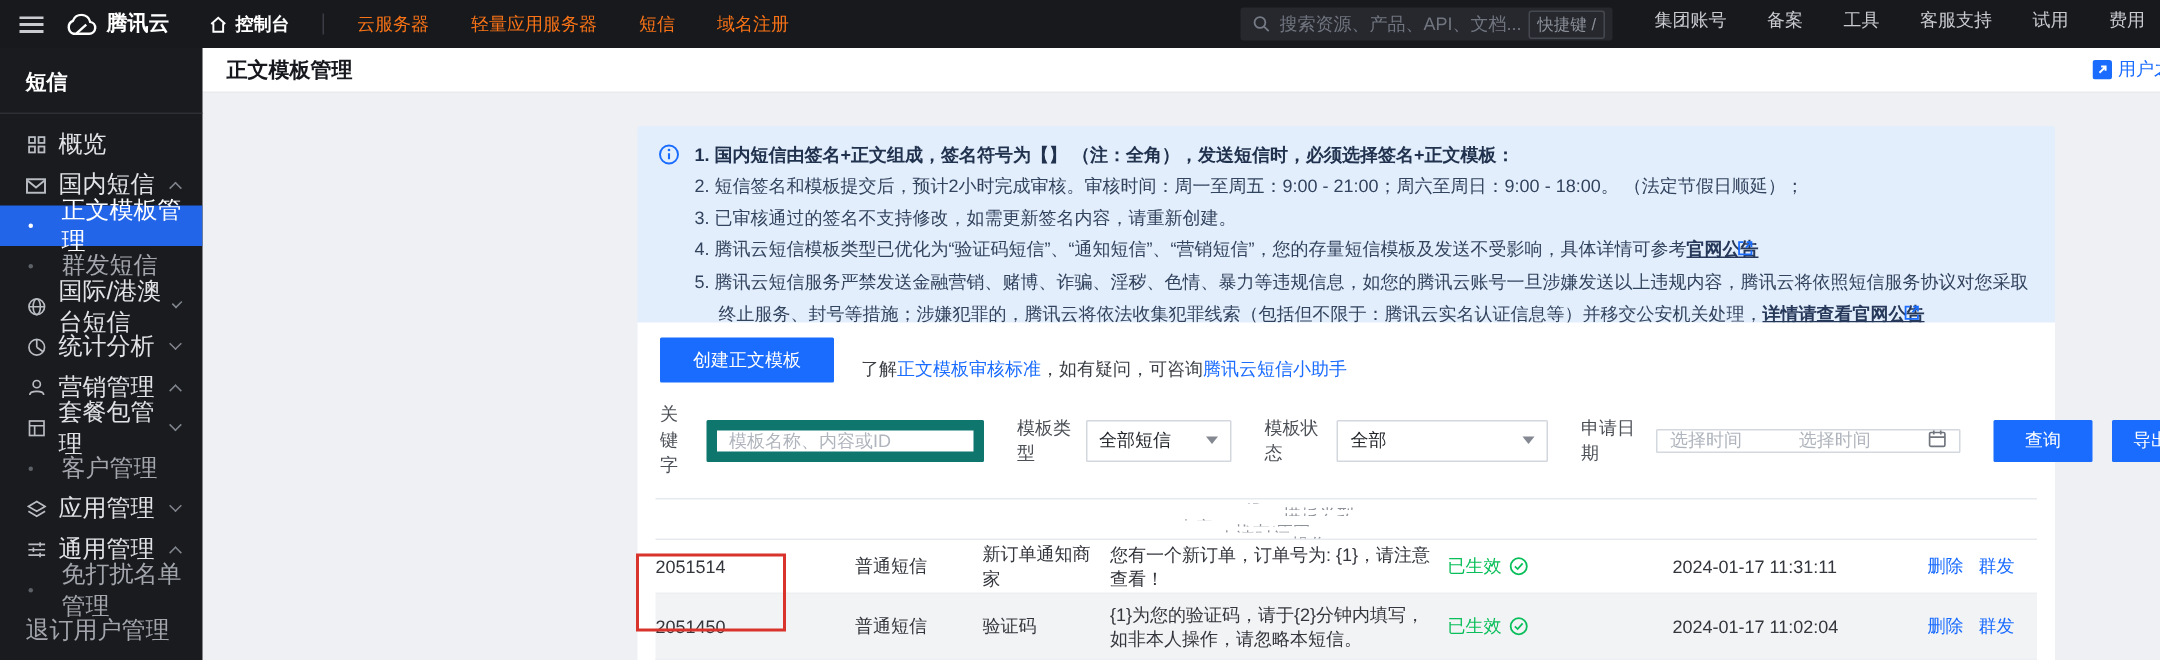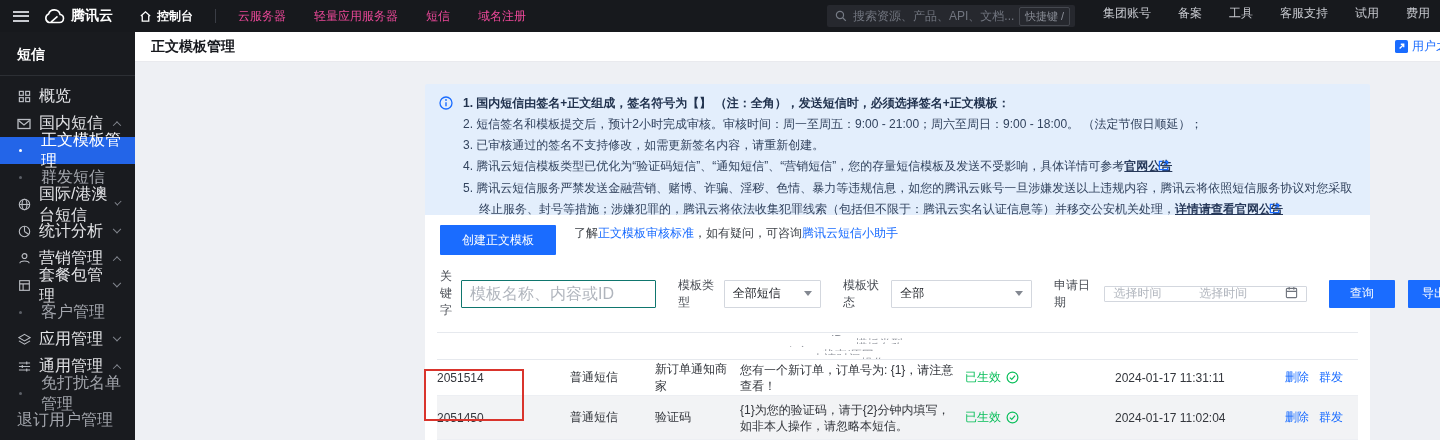--- a/index.html
+++ b/index.html
@@ -9,21 +9,21 @@
 
   
   .topbar { position:absolute; top:0; left:0; width:1440px; height:32px; background:#17191d;
             display:flex; align-items:center; color:#c9cbd1; font-size:12px; white-space:nowrap; z-index:20; }
   .burger { width:16px; height:11px; margin:0 14px 0 13px; cursor:pointer;
             background:repeating-linear-gradient(to bottom,#c9cbd1 0 2px,transparent 2px 4.5px); }
   .brand { display:flex; align-items:center; gap:6px; color:#fff; font-size:14px; font-weight:bold; margin-right:26px; cursor:pointer; }
   .console { display:flex; align-items:center; gap:5px; color:#fff; font-weight:bold; cursor:pointer; }
   .tb-divider { width:1px; height:14px; background:#3a3d45; margin:0 22px; }
   .tb-nav { display:flex; gap:28px; }
-  .tb-nav span { cursor:pointer; color:#ec4899;font-family:Liberation Serif, serif; }
+  .tb-nav span { cursor:pointer; color:#f97316;font-family:Liberation Serif, serif; }
   .tb-right { margin-left:auto; display:flex; align-items:flex-start; gap:0; }
   .searchbox { width:248px; height:22px; background:#26282e; border-radius:2px; display:flex; align-items:center;
                padding:0 5px 0 8px; color:#71757f; margin-right:28px; cursor:text; }
   .searchbox .ph { margin-left:6px; flex:1; overflow:hidden; }
   .hotkey { border:1px solid #45484f; color:#8b8f98; font-size:11px; padding:1px 5px; border-radius:2px; }
   .tb-links { display:flex; gap:27px; margin-right:10px; }
   .tb-links span { cursor:pointer; }
 
   
   .sidebar { position:absolute; top:32px; left:0; width:135px; height:408px; background:#191b1f; z-index:10; overflow:hidden; }
@@ -54,31 +54,31 @@
   .notice { position:absolute; left:290px; top:22px; width:945px; background:#e3eefc; border-radius:2px;
             padding:9px 16px 10px 38px; font-size:12px; line-height:21px; color:#32435e; }
   .notice .info-ic { position:absolute; left:14px; top:12px; }
   .n-line { padding-left:16px; text-indent:-16px; }
   .n-line.bold { font-weight:bold; color:#21324e; }
   .n-link { font-weight:bold; text-decoration:underline; color:#27395a; cursor:pointer; }
   .ext { display:inline-block; vertical-align:-1px; margin-left:2px; }
 
   .card { position:absolute; left:290px; top:153px; width:945px; height:300px; background:#fff; padding:10px 12px 0; }
 
-  .toolbar { display:flex; align-items:flex-start; height:30px; padding-left:3px; }
+  .toolbar { display:flex; align-items:flex-end; height:30px; padding-left:3px; }
   .btn { display:inline-flex; align-items:center; justify-content:center; background:#1a6cff; color:#fff;
          font-size:12px; border:none; border-radius:1px; cursor:pointer; }
   .btn.create { width:116px; height:30px; }
   .toolbar .hint { margin-left:18px; font-size:12px; color:#3c4046; }
   .toolbar .hint .lnk { color:#1a6cff; cursor:pointer; }
 
   .filters { display:flex; align-items:center; margin-top:13px; font-size:12px; color:#3c4046; padding-left:3px; }
   .f-label { margin-right:9px; color:#4b4f56; }
   .f-group { display:flex; align-items:center; margin-right:22px; }
-  .f-input { height:28px; border:1px solid #0f766e; border-radius:1px; background:#fff; font-size:16px;
+  .f-input { height:28px; border:7px solid #0f766e; border-radius:1px; background:#fff; font-size:12px;
              padding:0 8px; color:#33363c; font-family:inherit; }
   .f-input::placeholder { color:#b0b5bd; }
   .kw { width:195px; }
   .select { height:28px; border:1px solid #d3d7de; border-radius:1px; display:flex; align-items:center;
             padding:0 8px; cursor:pointer; background:#fff; }
   .select .val { flex:1; color:#22252a; }
   .select .arr { width:0; height:0; border-left:4px solid transparent; border-right:4px solid transparent;
                  border-top:5px solid #838891; margin-left:8px; }
   .sel-type { width:122px; }
   .sel-status { width:168px; }

